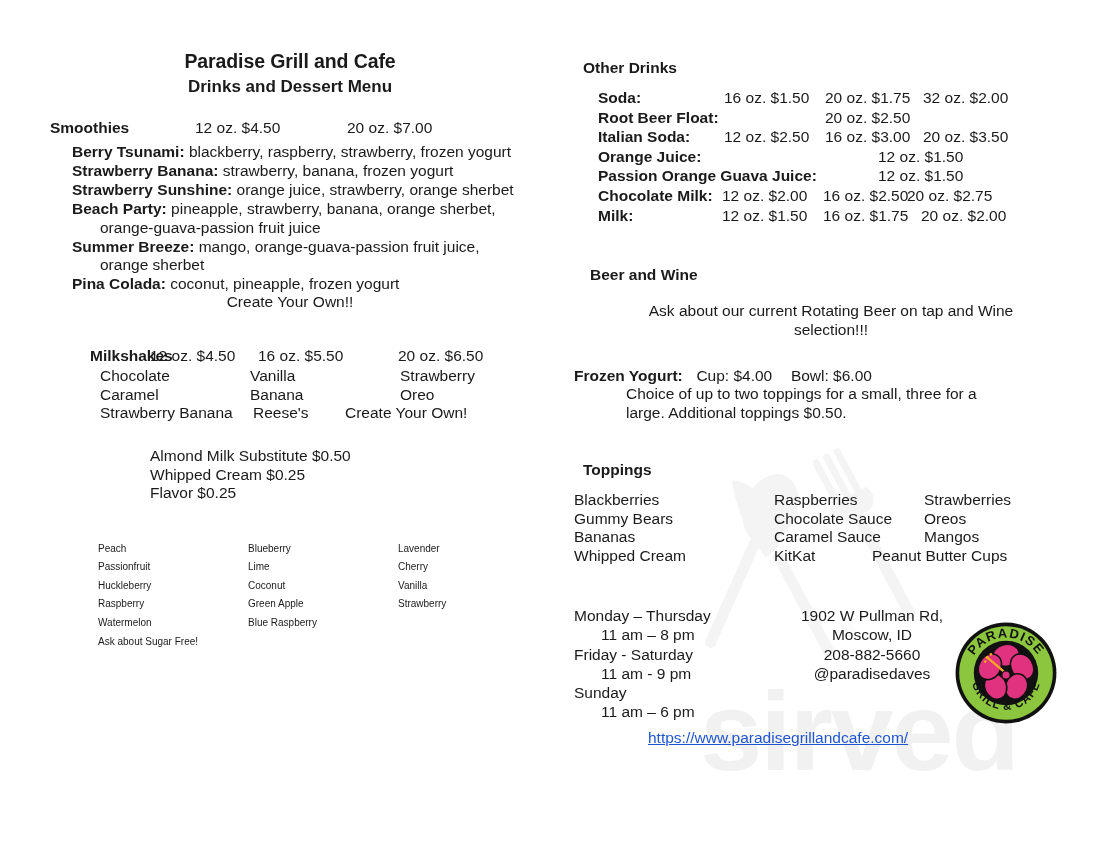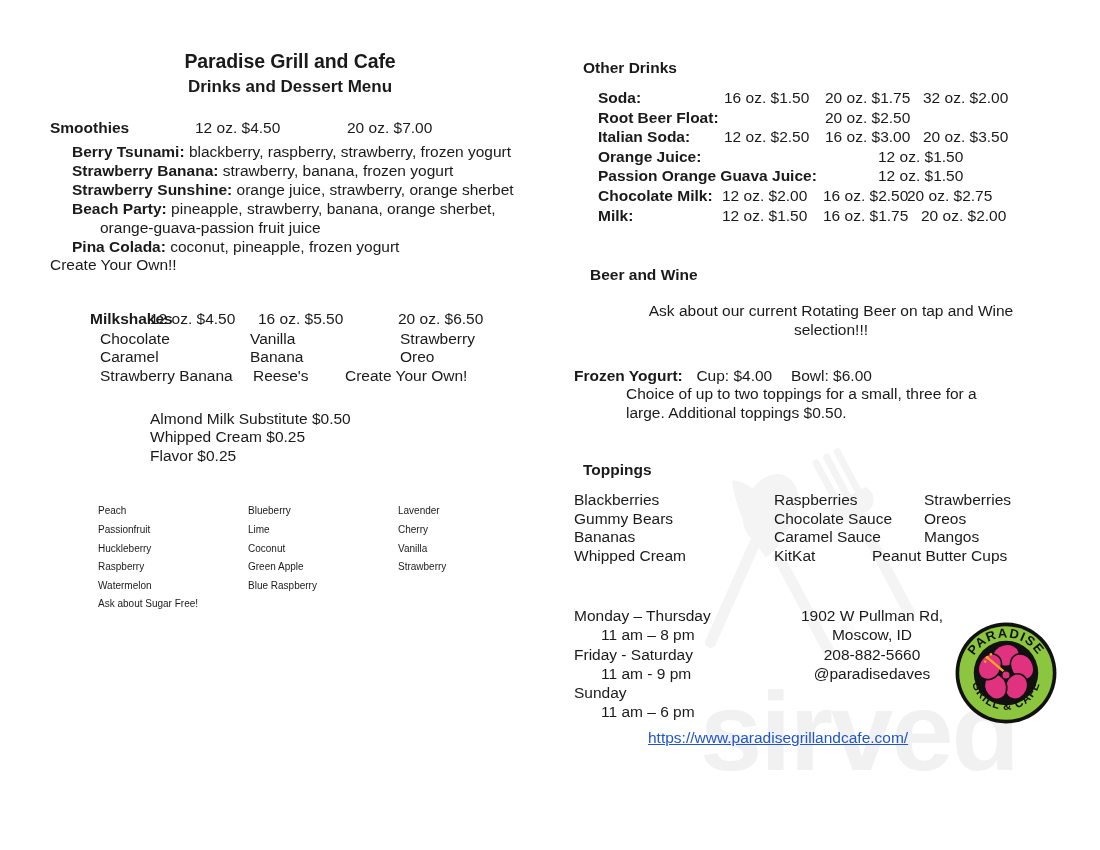--- a/index.html
+++ b/index.html
@@ -87,21 +87,21 @@
 
   .item {
     font-size: 15.5px;
     line-height: 1.17;
     padding-left: 22px;
     text-indent: 0;
     margin-top: 1px;
   }
   .item .wrap { display: block; padding-left: 28px; text-indent: -28px; }
 
-  .center-line { font-size: 15.5px; line-height: 1.17; }
+  .center-line { text-align: center; font-size: 15.5px; line-height: 1.17; }
 
   
   .ms-head { position: relative; font-size: 15.5px; height: 20px; }
   .ms-head .lbl { position: absolute; left: 0; font-weight: 700; margin-left: 40px; }
   .ms-head .c1 { position: absolute; left: 100px; }
   .ms-head .c2 { position: absolute; left: 208px; }
   .ms-head .c3 { position: absolute; left: 348px; }
 
   .grid3 { position: relative; font-size: 15.5px; }
   .grid3 .gr { position: relative; height: 18.6px; }
@@ -216,20 +216,26 @@
     <div class="item">
         <span class="wrap">
       <span class="b">Strawberry Sunshine:</span>
       <span>orange juice, strawberry, orange sherbet</span>
     </span>
       </div>
     <div class="item">
         <span class="wrap">
       <span class="b">Beach Party:</span>
       <span>pineapple, strawberry, banana, orange sherbet, orange-guava-passion fruit juice</span>
+    </span>
+      </div>
+    <div class="item">
+        <span class="wrap">
+      <span class="b">Summer Breeze:</span>
+      <span>mango, orange-guava-passion fruit juice, orange sherbet</span>
     </span>
       </div>
     <div class="item">
         <span class="wrap">
       <span class="b">Pina Colada:</span>
       <span>coconut, pineapple, frozen yogurt</span>
     </span>
       </div>
 
     <div class="center-line">Create Your Own!!</div>

